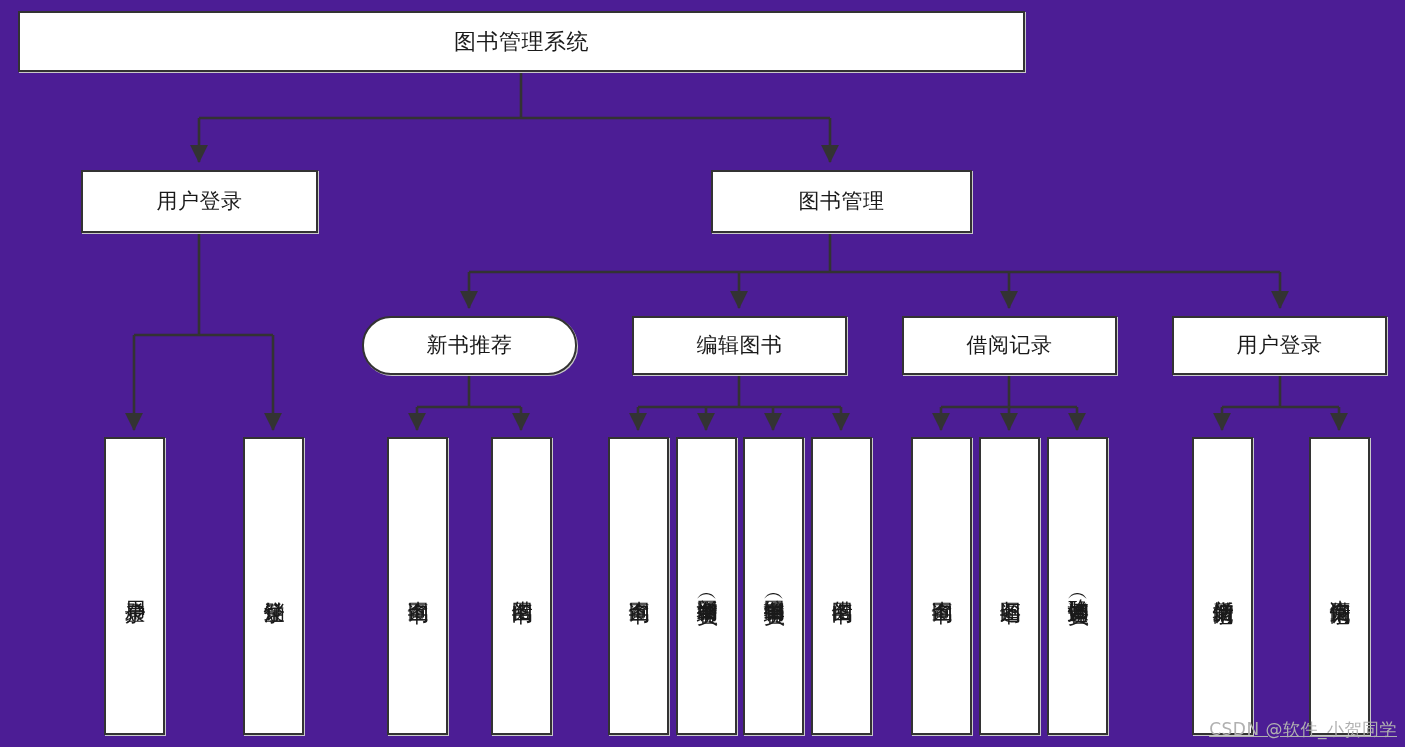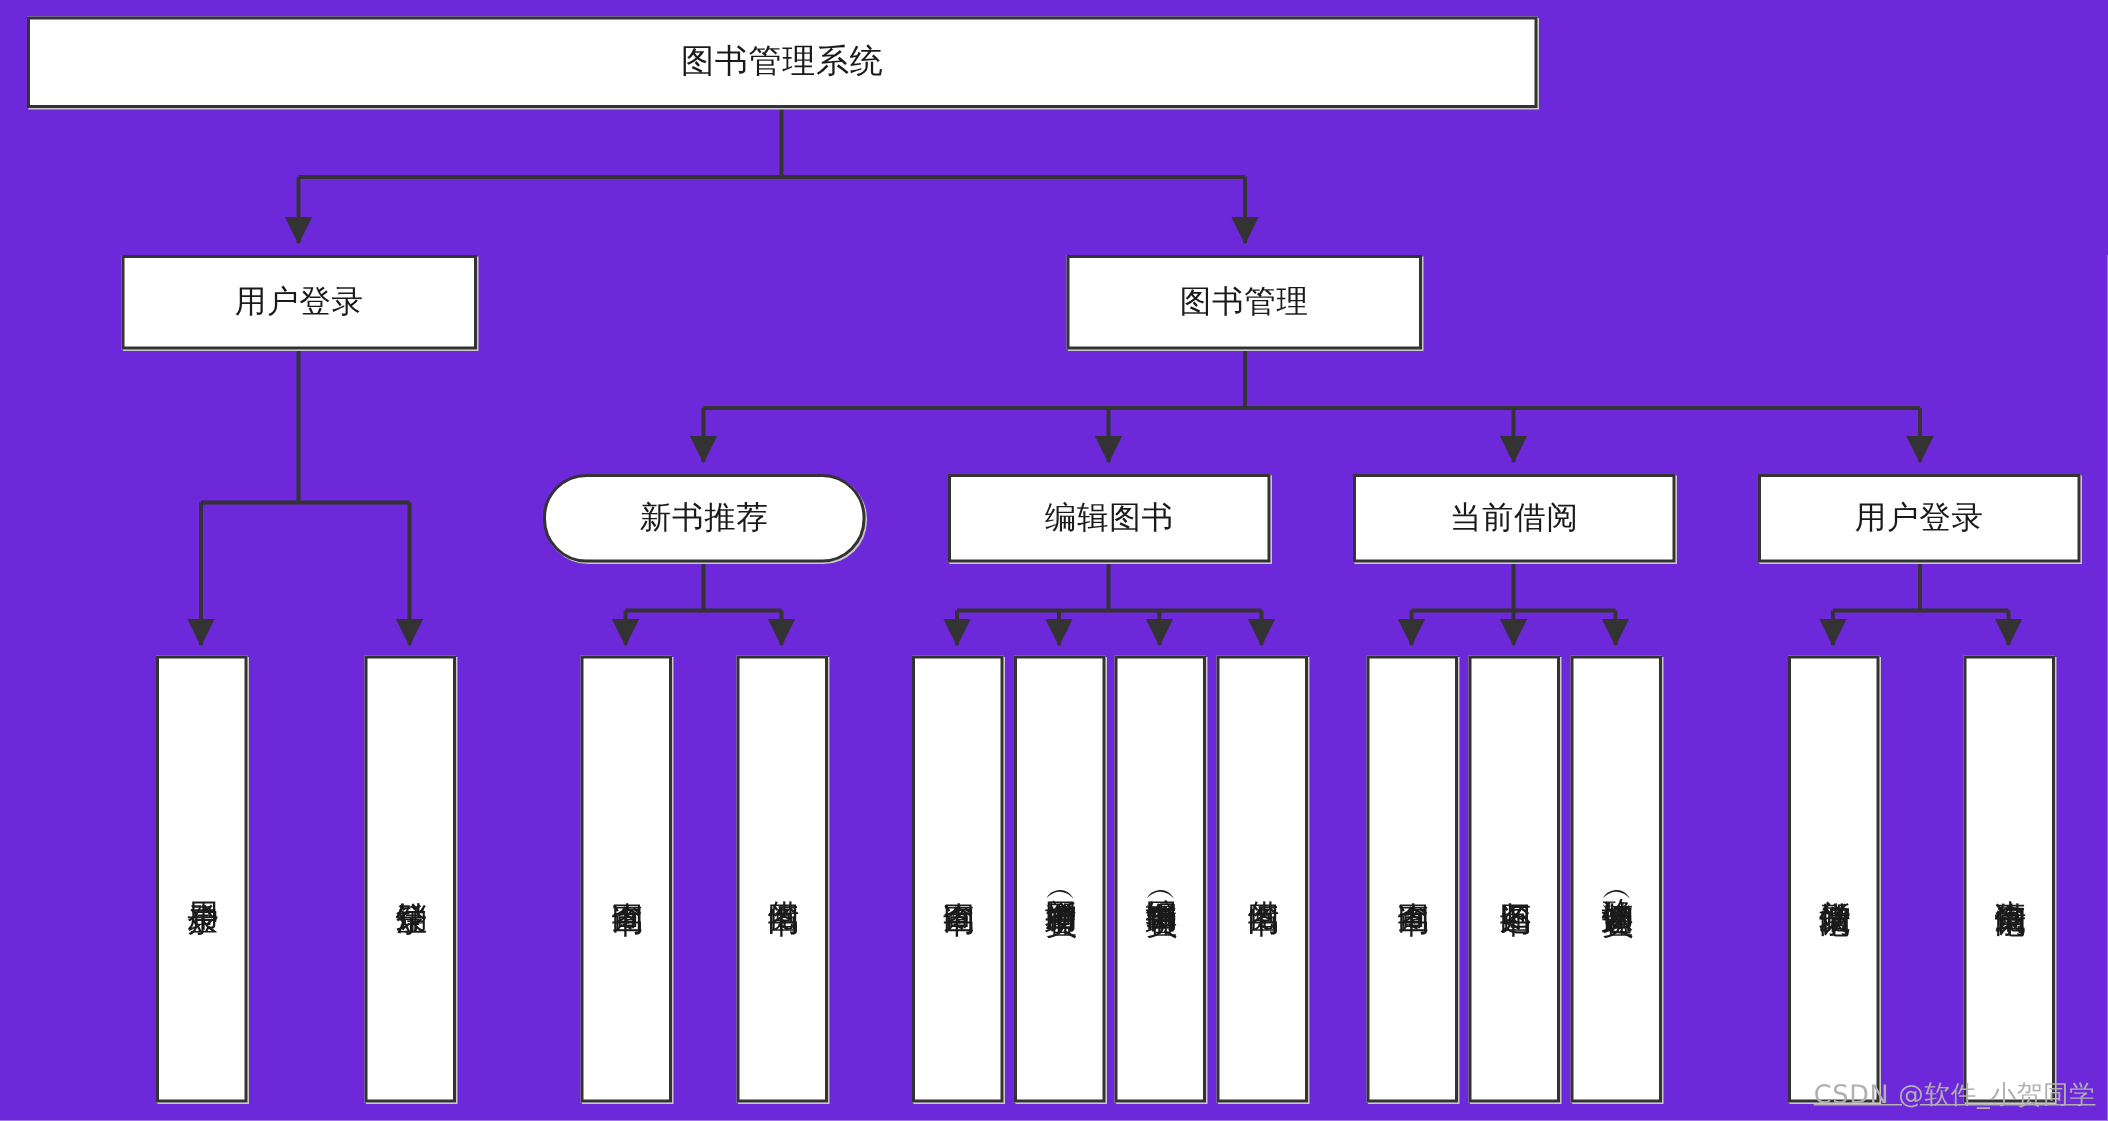--- a/index.html
+++ b/index.html
@@ -10,21 +10,21 @@
   body {
     width: 1405px;
     height: 747px;
     font-family: "DejaVu Sans", "Liberation Sans", sans-serif;
     overflow: hidden;
   }
   #diagram-root {
     position: relative;
     width: 1405px;
     height: 747px;
-    background: #6d28d9;
+    background: #4c1d95;
   }
   svg#edges {
     position: absolute;
     left: 0;
     top: 0;
     width: 1405px;
     height: 747px;
   }
   .node {
     position: absolute;
@@ -127,32 +127,32 @@
     </g>
   </svg>
 
   <div class="node horizontal root" style="left:18px; top:11px; width:1007px; height:61px;">
     <span class="node-label">图书管理系统</span>
   </div>
 
   <div class="node horizontal" style="left:81px; top:170px; width:237px; height:63px;">
     <span class="node-label">用户登录</span>
   </div>
-  <div class="node horizontal" style="left:711px; top:170px; width:237px; height:63px;">
+  <div class="node horizontal" style="left:711px; top:170px; width:261px; height:63px;">
     <span class="node-label">图书管理</span>
   </div>
 
   <div class="node horizontal" style="left:362px; top:316px; width:215px; height:59px;border-radius:29px;">
     <span class="node-label">新书推荐</span>
   </div>
   <div class="node horizontal" style="left:632px; top:316px; width:215px; height:59px;">
     <span class="node-label">编辑图书</span>
   </div>
   <div class="node horizontal" style="left:902px; top:316px; width:215px; height:59px;">
-    <span class="node-label">当前借阅</span>
+    <span class="node-label">借阅记录</span>
   </div>
   <div class="node horizontal" style="left:1172px; top:316px; width:215px; height:59px;">
     <span class="node-label">用户登录</span>
   </div>
 
   <div class="node vertical" style="left:104px; top:437px; width:61px; height:298px;">
     <span class="node-label">用户登录</span>
   </div>
   <div class="node vertical" style="left:243px; top:437px; width:61px; height:298px;">
     <span class="node-label">注销登录</span>

